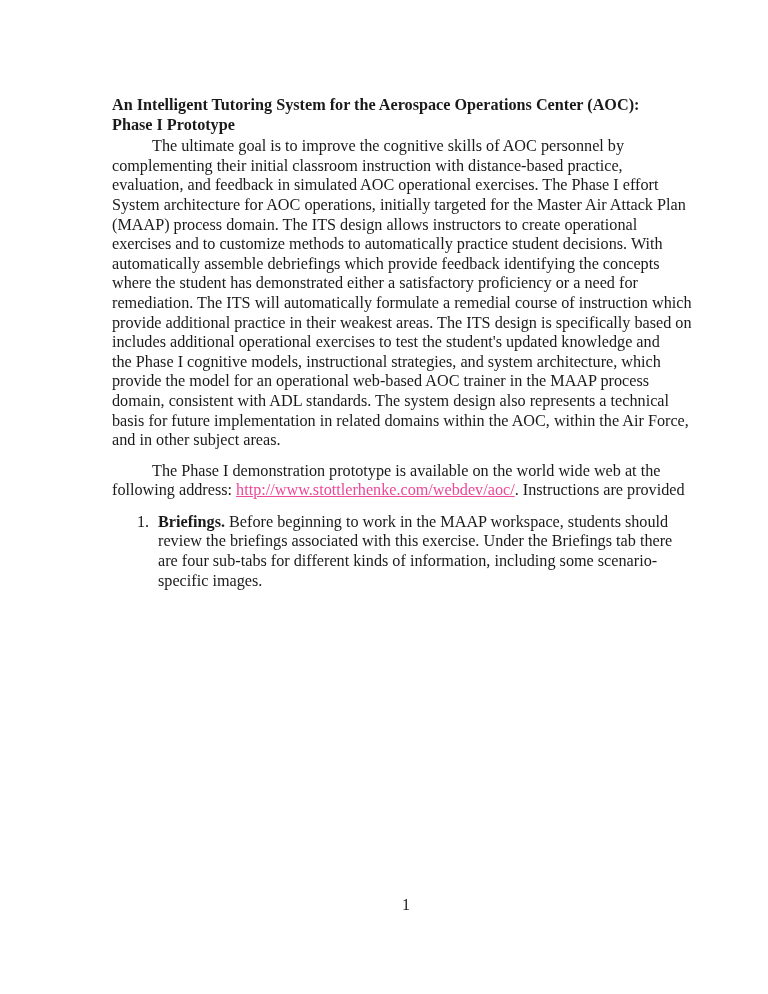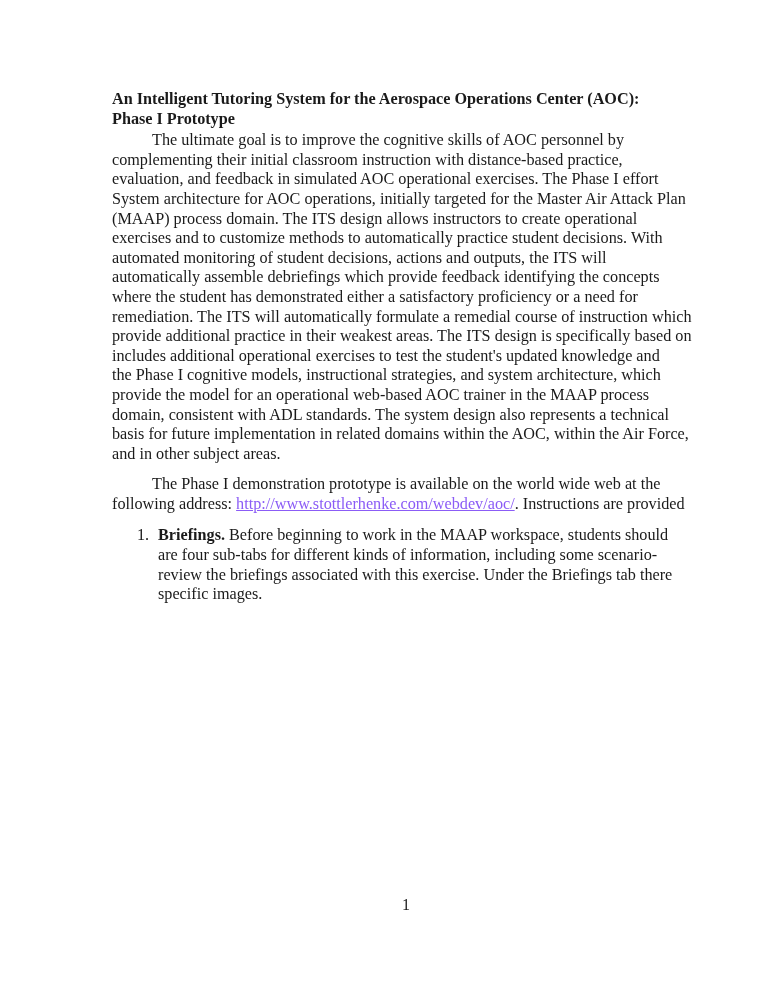--- a/index.html
+++ b/index.html
@@ -11,21 +11,21 @@
       width: 768px;
       height: 994px;
       position: relative;
       overflow: hidden;
       font-family: "Liberation Serif", "DejaVu Serif", serif;
       color: #1a1a1a;
     }
     .page {
       position: absolute;
       left: 112px;
-      top: 90px;
+      top: 96px;
       width: 560px;
       font-size: 16.2px;
       line-height: 19.6px;
     }
     .title {
       font-weight: bold;
       margin: 0;
       font-size: 16.2px;
       line-height: 19.6px;
     }
@@ -34,21 +34,21 @@
       text-indent: 40px;
     }
     .para.first {
       margin-top: 2px;
     }
     .para.second {
       margin-top: 11px;
     }
     .line { display: block; white-space: nowrap; }
     a.link {
-      color: #8b5cf6;
+      color: #ec4899;
       text-decoration: underline;
       margin-top: 44px;
     }
     .list {
       margin: 12px 0 0 0;
       padding: 0;
       list-style: none;
     }
     .list-item {
       position: relative;
@@ -82,21 +82,20 @@
     <span class="line">Phase I Prototype</span>
   </h1>
 
   <p class="para first">
     <span class="line">The ultimate goal is to improve the cognitive skills of AOC personnel by</span>
     <span class="line" style="text-indent:0">complementing their initial classroom instruction with distance-based practice,</span>
     <span class="line" style="text-indent:0">evaluation, and feedback in simulated AOC operational exercises.  The Phase I effort</span>
     <span class="line" style="text-indent:0">System architecture for AOC operations, initially targeted for the Master Air Attack Plan</span>
     <span class="line" style="text-indent:0">(MAAP) process domain.  The ITS design allows instructors to create operational</span>
     <span class="line" style="text-indent:0">exercises and to customize methods to automatically practice student decisions.  With</span>
-    <span class="line" style="text-indent:0">automated monitoring of student decisions, actions and outputs, the ITS will</span>
     <span class="line" style="text-indent:0">automatically assemble debriefings which provide feedback identifying the concepts</span>
     <span class="line" style="text-indent:0">where the student has demonstrated either a satisfactory proficiency or a need for</span>
     <span class="line" style="text-indent:0">remediation.  The ITS will automatically formulate a remedial course of instruction which</span>
     <span class="line" style="text-indent:0">provide additional practice in their weakest areas.  The ITS design is specifically based on</span>
     <span class="line" style="text-indent:0">includes additional operational exercises to test the student's updated knowledge and</span>
     <span class="line" style="text-indent:0">the Phase I cognitive models, instructional strategies, and system architecture, which</span>
     <span class="line" style="text-indent:0">provide the model for an operational web-based AOC trainer in the MAAP process</span>
     <span class="line" style="text-indent:0">domain, consistent with ADL standards. The system design also represents a technical</span>
     <span class="line" style="text-indent:0">basis for future implementation in related domains within the AOC, within the Air Force,</span>
     <span class="line" style="text-indent:0">and in other subject areas.</span>
@@ -104,20 +103,20 @@
 
   <p class="para second">
     <span class="line">The Phase I demonstration prototype is available on the world wide web at the</span>
     <span class="line" style="text-indent:0"><span>following address: </span><a class="link" href="#">http://www.stottlerhenke.com/webdev/aoc/</a><span>.  Instructions are provided</span></span>
   </p>
 
   <ol class="list">
     <li class="list-item">
       <span class="list-num">1.</span>
       <span class="line"><span class="bold">Briefings.</span><span> Before beginning to work in the MAAP workspace, students should</span></span>
+      <span class="line">review the briefings associated with this exercise. Under the Briefings tab there</span>
       <span class="line">are four sub-tabs for different kinds of information, including some scenario-</span>
-      <span class="line">review the briefings associated with this exercise. Under the Briefings tab there</span>
       <span class="line">specific images.</span>
     </li>
   </ol>
 </div>
 
 <div class="page-number">1</div>
 
 </body></html>

